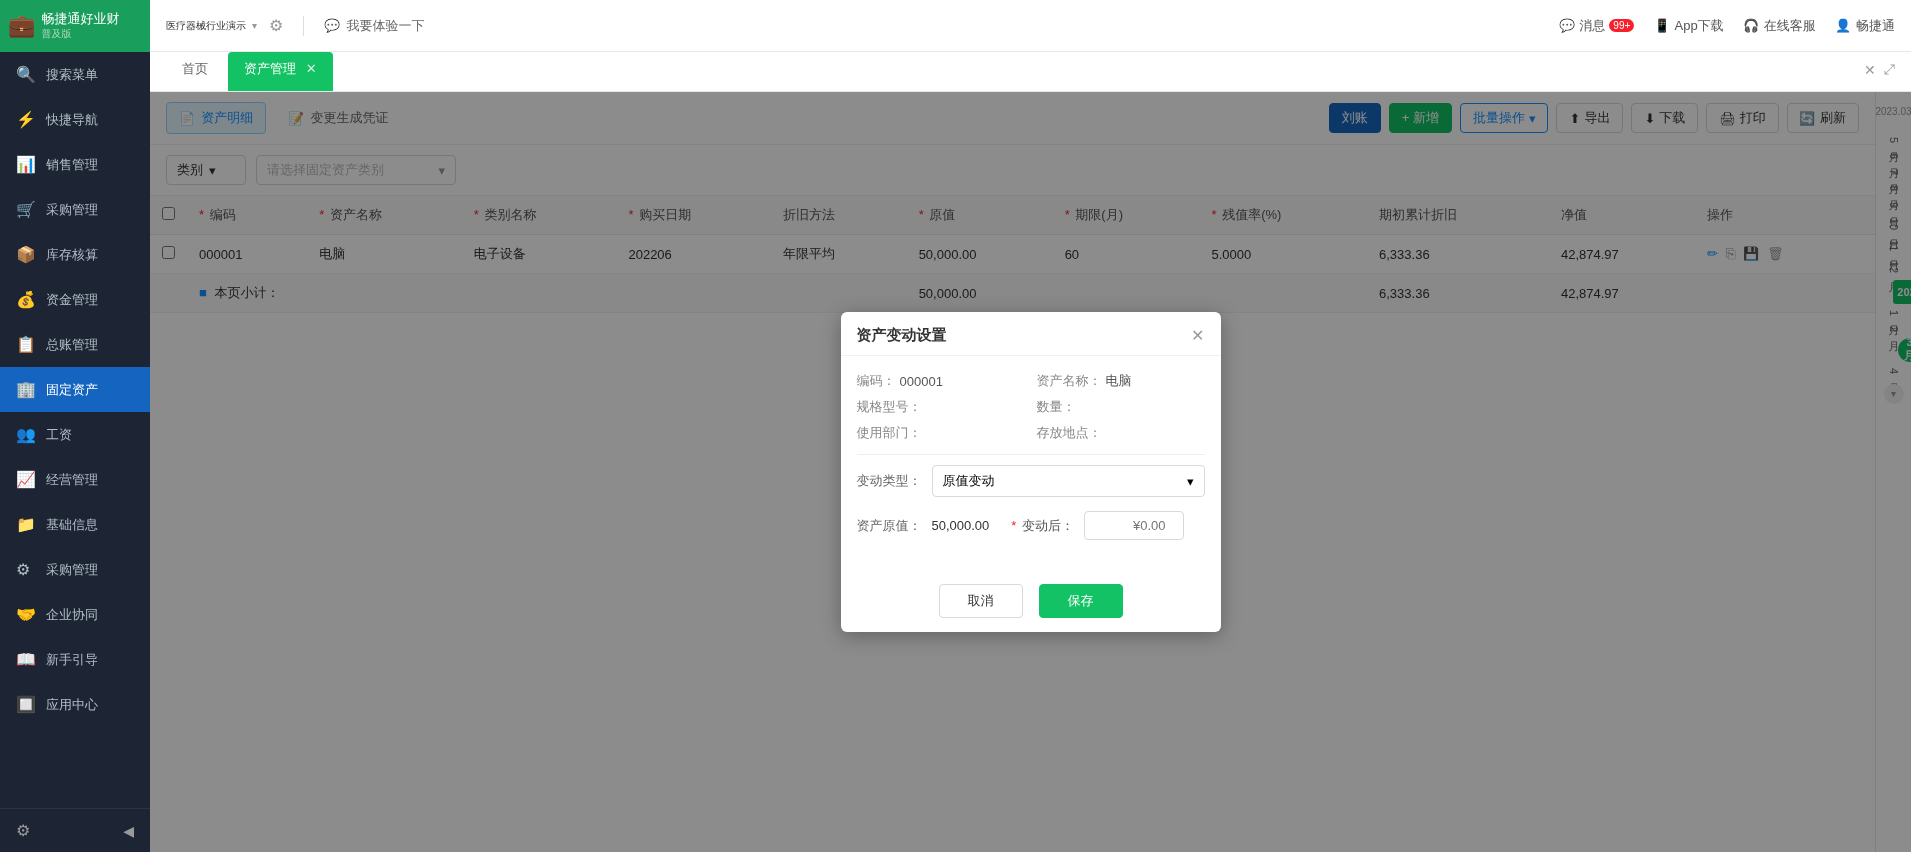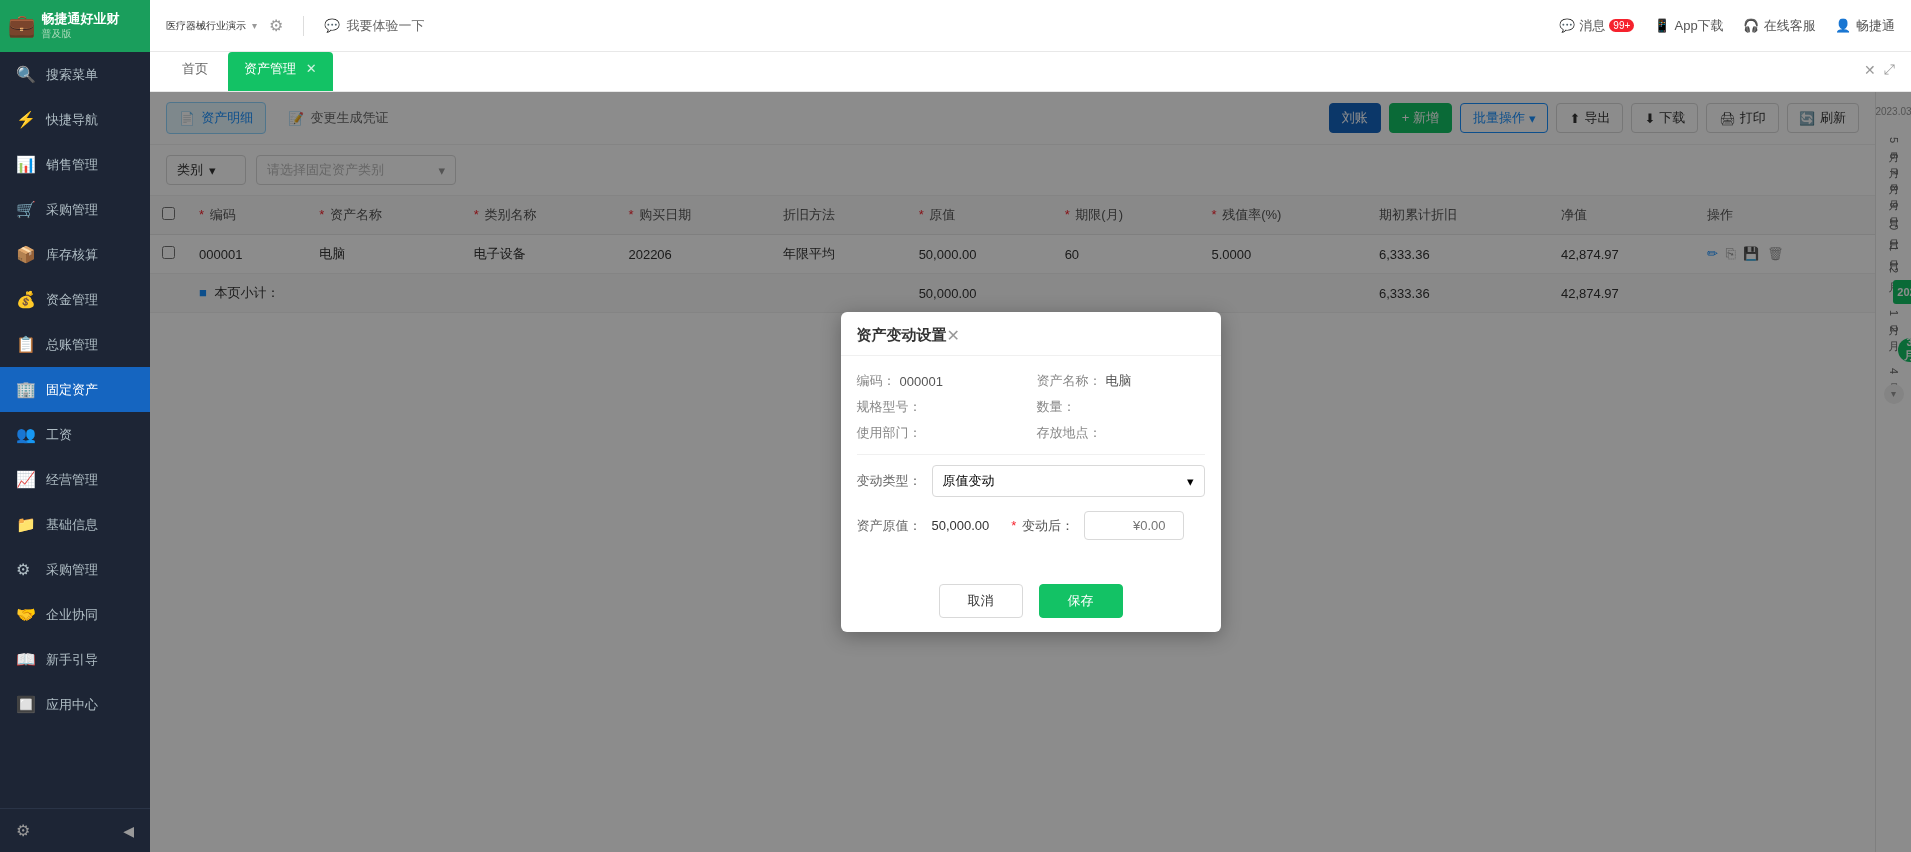--- a/index.html
+++ b/index.html
@@ -19,21 +19,21 @@
       background: #1a9e5c;
       padding: 10px 8px;
       display: flex;
       align-items: center;
       gap: 6px;
       height: 52px;
     }
     .sidebar-logo-text {
       font-size: 13px;
       color: #fff;
-      font-weight: bold;
+      font-weight: normal;
       line-height: 1.3;
     }
     .sidebar-edition {
       font-size: 10px;
       color: #a8d8b8;
     }
     .sidebar-scroll {
       flex: 1;
       overflow-y: auto;
       overflow-x: hidden;
@@ -332,20 +332,21 @@
     .dialog {
       background: #fff;
       border-radius: 6px;
       width: 380px;
       padding: 0;
       box-shadow: 0 4px 20px rgba(0,0,0,0.3);
     }
     .dialog-header {
       display: flex;
       align-items: center;
+      justify-content: space-between;
       padding: 14px 16px 10px;
       border-bottom: 1px solid #f0f0f0;
     }
     .dialog-title {
       font-size: 15px;
       font-weight: bold;
       color: #333;
     }
     .dialog-close {
       cursor: pointer;

